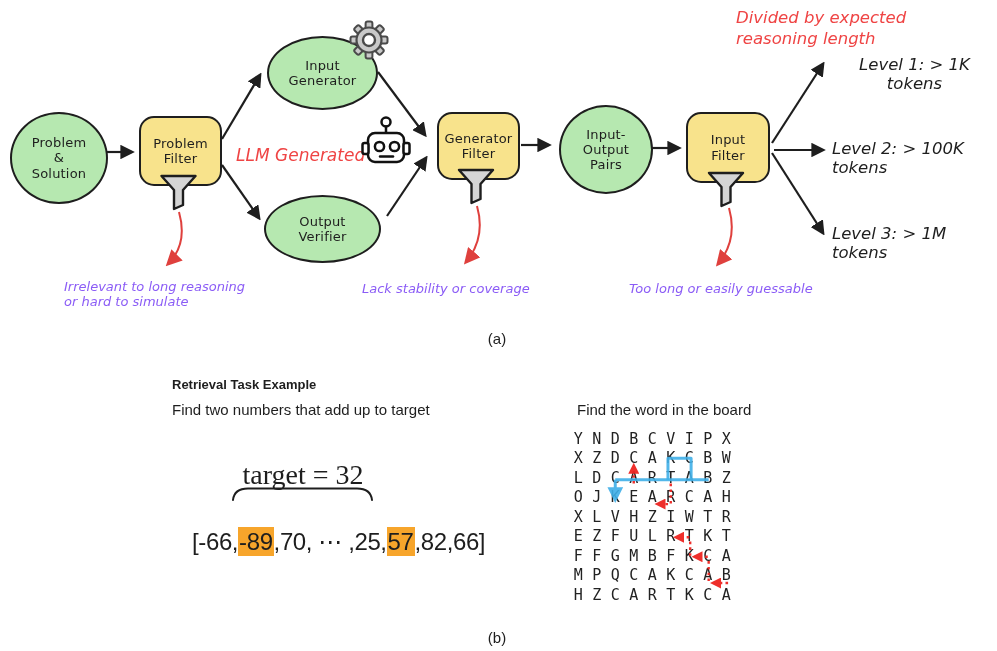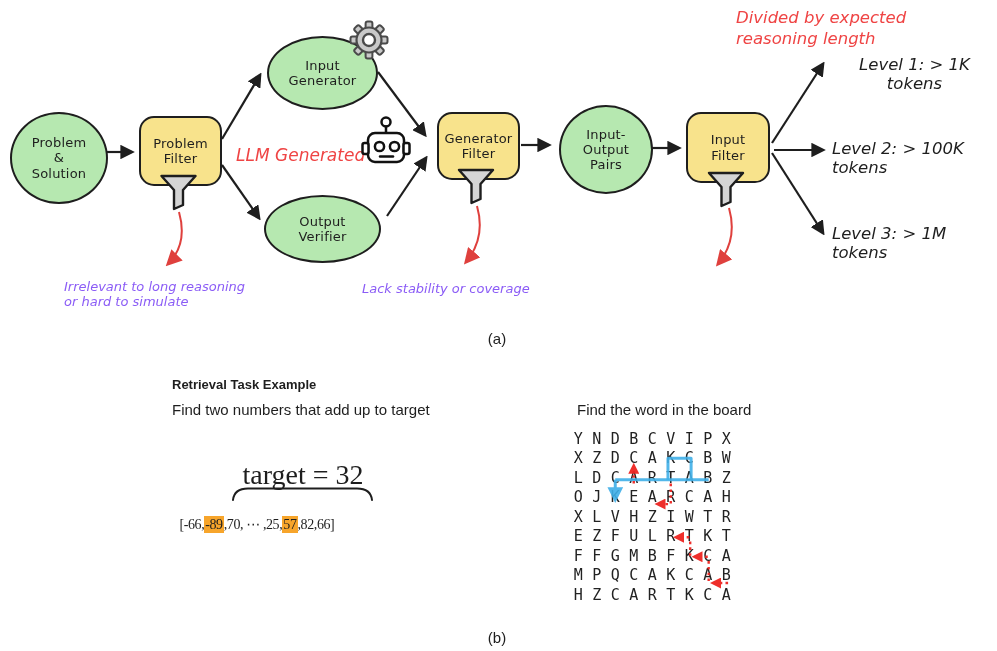--- a/index.html
+++ b/index.html
@@ -13,21 +13,21 @@
   .node-label{font-family:"DejaVu Sans",sans-serif;font-size:13px;font-weight:500;
               line-height:1.18;white-space:pre-line;letter-spacing:.2px;}
   .hand{font-family:"DejaVu Sans",sans-serif;font-style:italic;white-space:pre-line;}
   .note-red{color:#8b5cf6;font-size:13px;line-height:1.18;}
   .note-blue{color:#ef4444;font-size:16.5px;line-height:1.3;}
   .level{color:#1e1e1e;font-size:16.5px;}
   .caption{font-size:15px;text-align:center;width:80px;}
   .ex-title{font-weight:bold;font-size:13px;}
   .ex-sub{font-size:15px;}
   .target-label{font-family:"Liberation Serif",serif;font-size:28px;text-align:center;width:142px;}
-  .numlist{font-family:Liberation Serif, serif;font-size:14px;letter-spacing:-0.4px;white-space:pre;}
+  .numlist{font-family:Liberation Sans, sans-serif;font-size:24px;letter-spacing:-0.4px;white-space:pre;}
   .hl{background:#f7a52b;padding:1px 1px;}
   #letter-grid{position:absolute;left:569px;top:429px;display:flex;flex-direction:column;}
   .grid-row{display:flex;height:19.5px;}
   .grid-cell{width:18.5px;height:19.5px;display:flex;align-items:center;justify-content:center;
              font-family:"DejaVu Sans Mono",monospace;font-size:15px;font-weight:500;color:#222;}
   #overlay{position:absolute;left:0;top:0;pointer-events:none;}
   .black-arrow{stroke:#1e1e1e;stroke-width:2.2;fill:none;}
   .red-curve{stroke:#df403d;stroke-width:2;fill:none;}
   .bluepath{stroke:#3fafe8;stroke-width:3;fill:none;opacity:.9;stroke-linejoin:round;}
   .redpath{stroke:#ee2420;stroke-width:2.4;fill:none;stroke-dasharray:2.6 3.2;opacity:.95;}
@@ -83,20 +83,21 @@
   <div class="abs hand note-blue" style="left:736px;top:7px;">Divided by expected
 reasoning length</div>
 
   <div class="abs hand level" style="left:832px;top:55px;text-align:center;">Level 1: &gt; 1K tokens</div>
   <div class="abs hand level" style="left:832px;top:139px;">Level 2: &gt; 100K tokens</div>
   <div class="abs hand level" style="left:832px;top:224px;">Level 3: &gt; 1M tokens</div>
 
   <div class="abs hand note-red" style="left:64px;top:279px;">Irrelevant to long reasoning
 or hard to simulate</div>
   <div class="abs hand note-red" style="left:362px;top:281px;text-align:center;">Lack stability or coverage</div>
+  <div class="abs hand note-red" style="left:629px;top:281px;">Too long or easily guessable</div>
 
   <div class="abs caption" style="left:457px;top:330px;">(a)</div>
 
   <div class="abs ex-title" style="left:172px;top:377px;">Retrieval Task Example</div>
   <div class="abs ex-sub" style="left:172px;top:401px;">Find two numbers that add up to target</div>
 
   <div class="abs target-label" style="left:232px;top:459px;">target = 32</div>
 
   <div class="abs numlist" style="left:167px;top:500px;">
     <span>[-66,</span><span class="hl">-89</span><span>,70, ⋯ ,25,</span><span class="hl">57</span><span>,82,66]</span>

